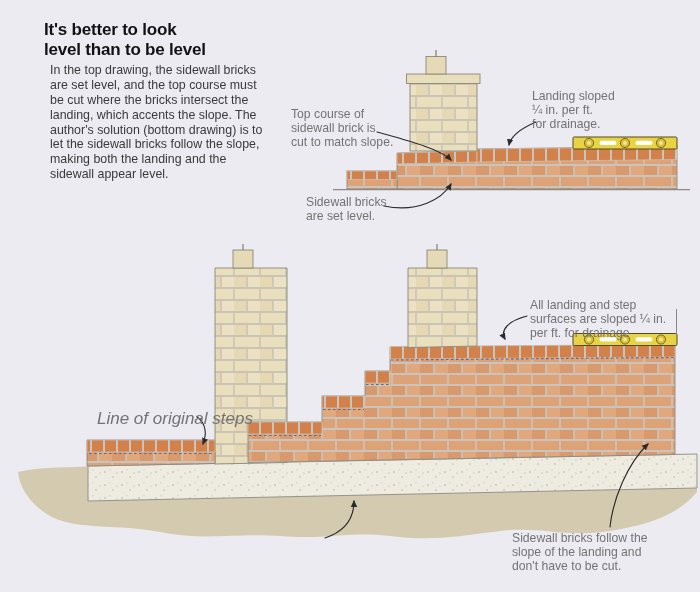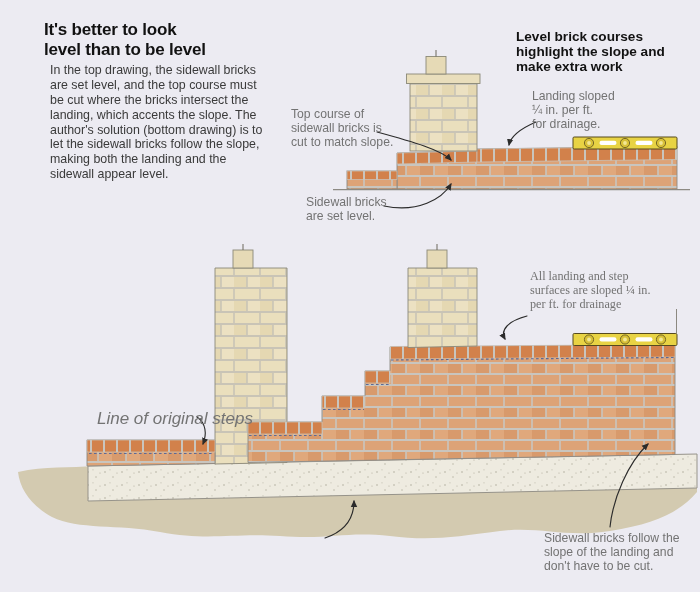--- a/index.html
+++ b/index.html
@@ -142,32 +142,29 @@
 level than to be level</div>
   <div class="txt body-copy" style="left:50px;top:63px;">In the top drawing, the sidewall bricks
 are set level, and the top course must
 be cut where the bricks intersect the
 landing, which accents the slope. The
 author's solution (bottom drawing) is to
 let the sidewall bricks follow the slope,
 making both the landing and the
 sidewall appear level.</div>
 
-  <div class="txt heading" style="left:516px;top:29px;">Level brick courses
-highlight the slope and
-make extra work</div>
   <div class="txt lbl" style="left:291px;top:107px;">Top course of
-sidewall bricks is
+sidewall brick is
 cut to match slope.</div>
   <div class="txt lbl" style="left:532px;top:89px;">Landing sloped
 ¼ in. per ft.
 for drainage.</div>
   <div class="txt lbl" style="left:306px;top:195px;">Sidewall bricks
 are set level.</div>
 
-  <div class="txt lbl" style="left:530px;top:269px;font-family:Liberation Serif, serif;">All landing and step
+  <div class="txt lbl" style="left:530px;top:298px;">All landing and step
 surfaces are sloped ¼ in.
 per ft. for drainage</div>
   <div class="txt lbl italic" style="left:97px;top:409px;">Line of original steps</div>
-  <div class="txt lbl" style="left:512px;top:531px;margin-left:32px;">Sidewall bricks follow the
+  <div class="txt lbl" style="left:512px;top:531px;">Sidewall bricks follow the
 slope of the landing and
 don't have to be cut.</div>
 </div>
 
 </body></html>

